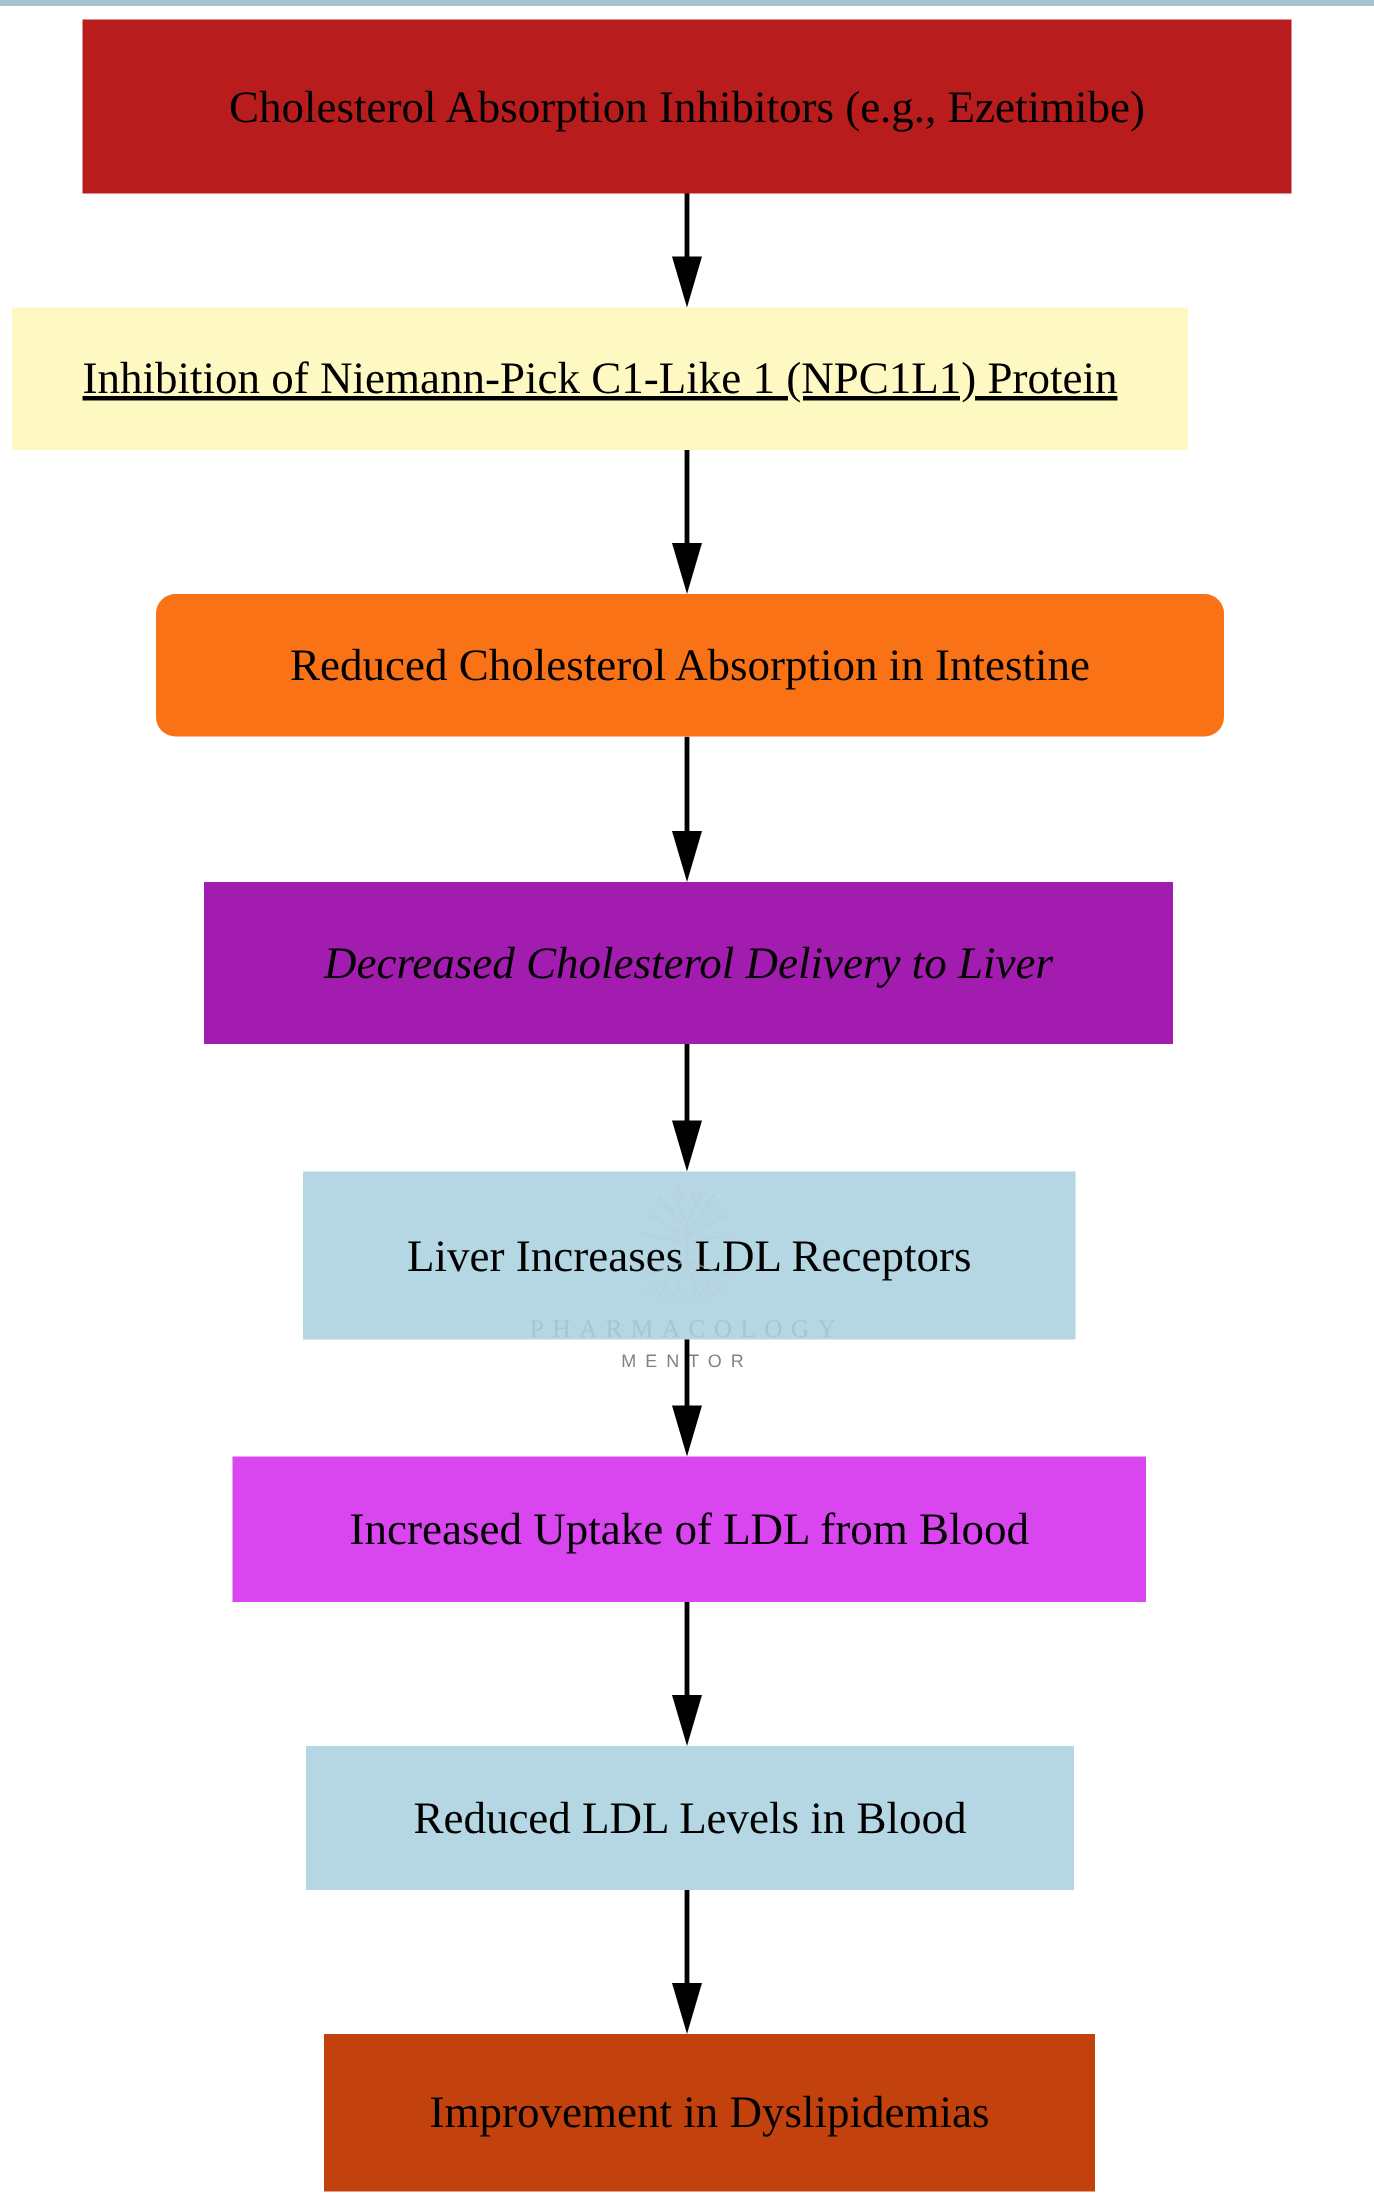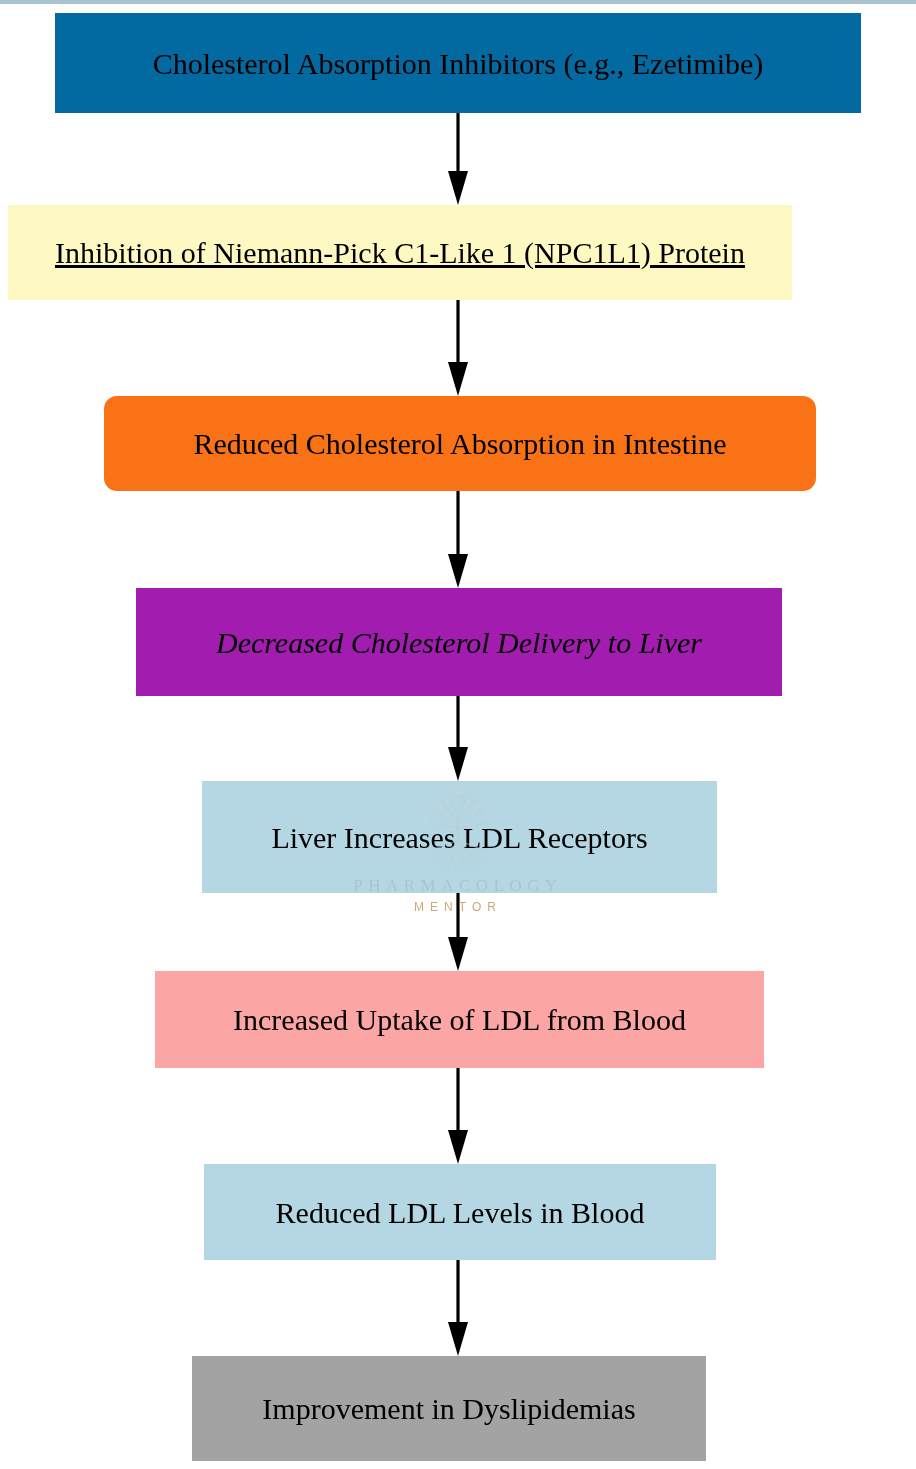--- a/index.html
+++ b/index.html
@@ -50,21 +50,21 @@
     font-size: 17px;
     letter-spacing: 5.5px;
     color: #9fb6c4;
     margin-top: -6px;
   }
   .watermark .wm-sub {
     display: block;
     font-family: "Liberation Sans", "DejaVu Sans", sans-serif;
     font-size: 12px;
     letter-spacing: 6px;
-    color: #a16207;
+    color: #0f172a;
     margin-top: 4px;
   }
   
   .node {
     position: absolute;
     background: #b4d7e3;
     display: flex;
     align-items: center;
     justify-content: center;
     box-sizing: border-box;
@@ -132,42 +132,42 @@
       </div>
       <div class="edge" style="left: 445px; top: 1260px; height: 96px;">
         <svg width="26" height="96" viewBox="0 0 26 96">
           <line x1="13" y1="0" x2="13" y2="66" stroke="#000000" stroke-width="3.2"></line>
           <polygon points="3,62 23,62 13,96" fill="#000000"></polygon>
         </svg>
       </div>
     </div>
 
   <div id="node-layer" style="position: absolute; left: 0px; top: 0px; width: 916px; height: 1469px;">
-      <div class="node" style="left: 55px; top: 13px; width: 806px; height: 100px; background: #0369a1; align-items: center;">
+      <div class="node" style="left: 55px; top: 13px; width: 806px; height: 116px; background: #b91c1c; align-items: center;">
         <span class="node-label">Cholesterol Absorption Inhibitors (e.g., Ezetimibe)</span>
       </div>
       <div class="node" style="left: 8px; top: 205px; width: 784px; height: 95px; background: #fef9c3; text-decoration: underline;">
         <span class="node-label">Inhibition of Niemann-Pick C1-Like 1 (NPC1L1) Protein</span>
       </div>
       <div class="node" style="left: 104px; top: 396px; width: 712px; height: 95px; background: #f97316; border-radius: 13px;">
         <span class="node-label">Reduced Cholesterol Absorption in Intestine</span>
       </div>
       <div class="node" style="left: 136px; top: 588px; width: 646px; height: 108px; background: #a21caf; font-style: italic;">
         <span class="node-label">Decreased Cholesterol Delivery to Liver</span>
       </div>
       <div class="node" style="left: 202px; top: 781px; width: 515px; height: 112px; background: rgb(180, 215, 227);">
         <span class="node-label">Liver Increases LDL Receptors</span>
       </div>
-      <div class="node" style="left: 155px; top: 971px; width: 609px; height: 97px; background: #fca5a5;">
+      <div class="node" style="left: 155px; top: 971px; width: 609px; height: 97px; background: #d946ef;">
         <span class="node-label">Increased Uptake of LDL from Blood</span>
       </div>
       <div class="node" style="left: 204px; top: 1164px; width: 512px; height: 96px; background: rgb(180, 215, 227);">
         <span class="node-label">Reduced LDL Levels in Blood</span>
       </div>
-      <div class="node" style="left: 192px; top: 1356px; width: 514px; height: 105px; background: #a3a3a3;">
+      <div class="node" style="left: 216px; top: 1356px; width: 514px; height: 105px; background: #c2410c;">
         <span class="node-label">Improvement in Dyslipidemias</span>
       </div>
     </div>
 
   <div class="watermark">
     <svg class="tree" viewBox="0 0 100 100" aria-hidden="true">
       <g stroke="#b9cdd8" fill="none" stroke-width="1.1" stroke-linecap="round">
 
         <path d="M50 38 L50 62" stroke-width="2.4"></path>
 

